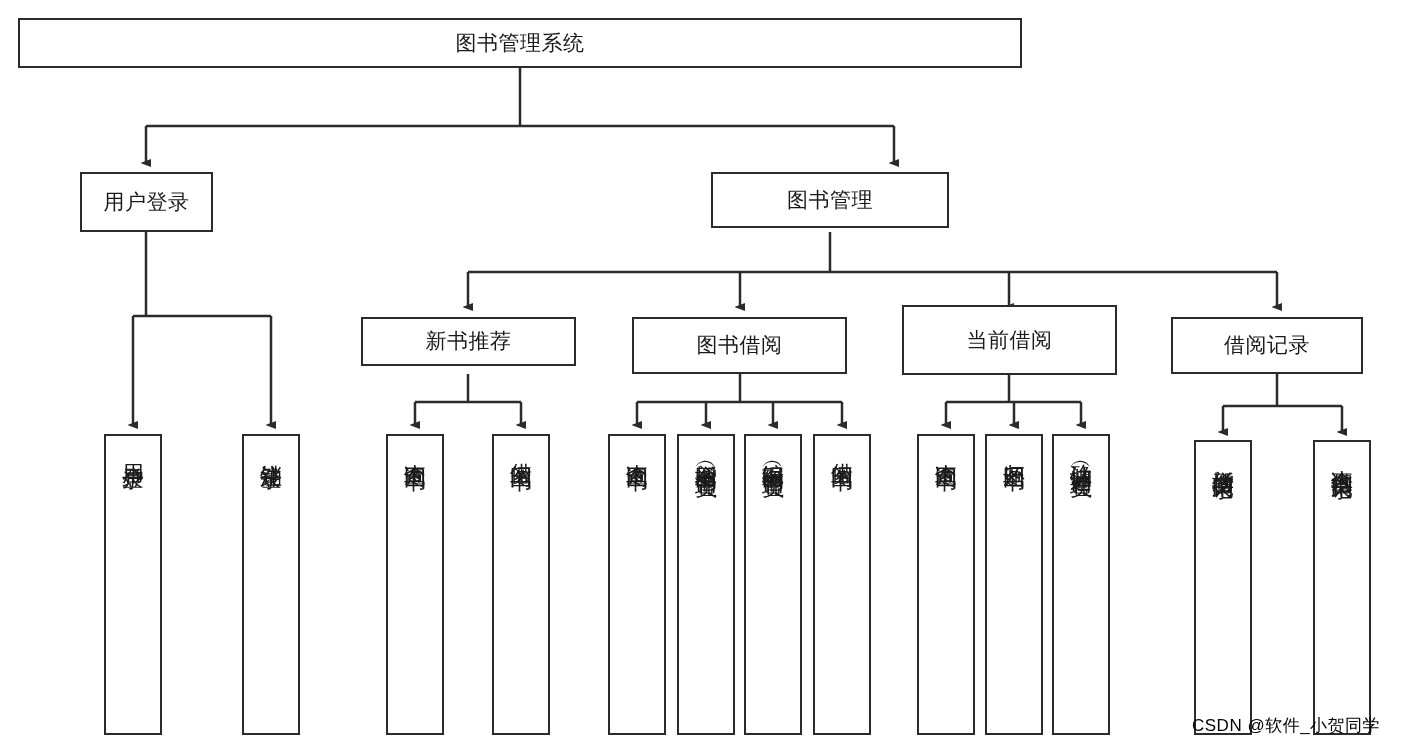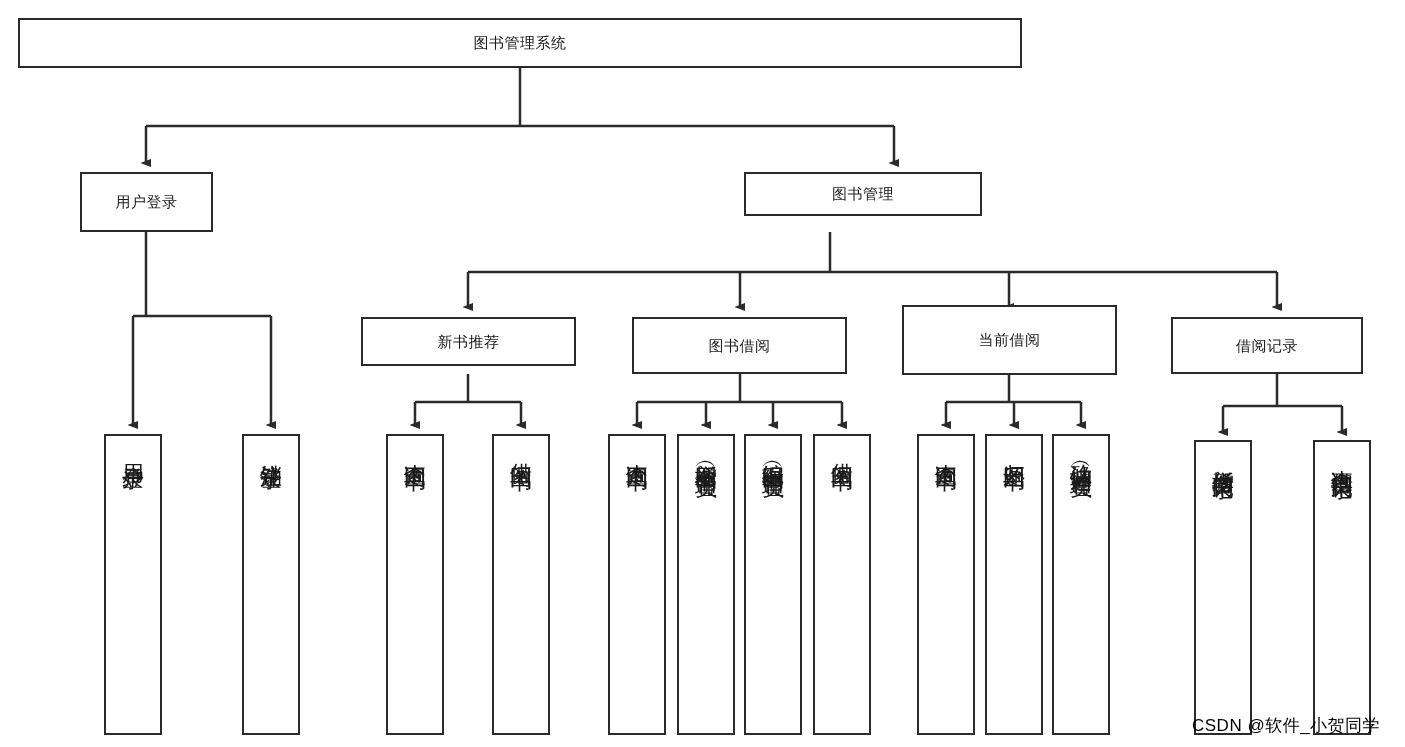--- a/index.html
+++ b/index.html
@@ -37,21 +37,21 @@
     justify-content: center;
     color: #1a1a1a;
   }
   .node-label {
     display: block;
     text-align: center;
     line-height: 1.18;
     white-space: nowrap;
   }
   .node.horizontal .node-label {
-    font-size: 15px;
+    font-size: 21px;
     letter-spacing: 0.5px;
   }
   .node.vertical {
     align-items: flex-start;
     padding-top: 10px;
   }
   .node.vertical .node-label {
     writing-mode: vertical-rl;
     text-orientation: upright;
     font-size: 22px;
@@ -125,21 +125,21 @@
     </g>
   </svg>
 
   <div class="node horizontal" style="left:18px; top:18px; width:1004px; height:50px;">
     <span class="node-label">图书管理系统</span>
   </div>
 
   <div class="node horizontal" style="left:80px; top:172px; width:133px; height:60px;">
     <span class="node-label">用户登录</span>
   </div>
-  <div class="node horizontal" style="left:744px; top:172px; width:238px; height:44px;">
+  <div class="node horizontal" style="left:711px; top:172px; width:238px; height:56px;">
     <span class="node-label">图书管理</span>
   </div>
 
   <div class="node horizontal" style="left:361px; top:317px; width:215px; height:49px;">
     <span class="node-label">新书推荐</span>
   </div>
   <div class="node horizontal" style="left:632px; top:317px; width:215px; height:57px;">
     <span class="node-label">图书借阅</span>
   </div>
   <div class="node horizontal" style="left:902px; top:305px; width:215px; height:70px;">

